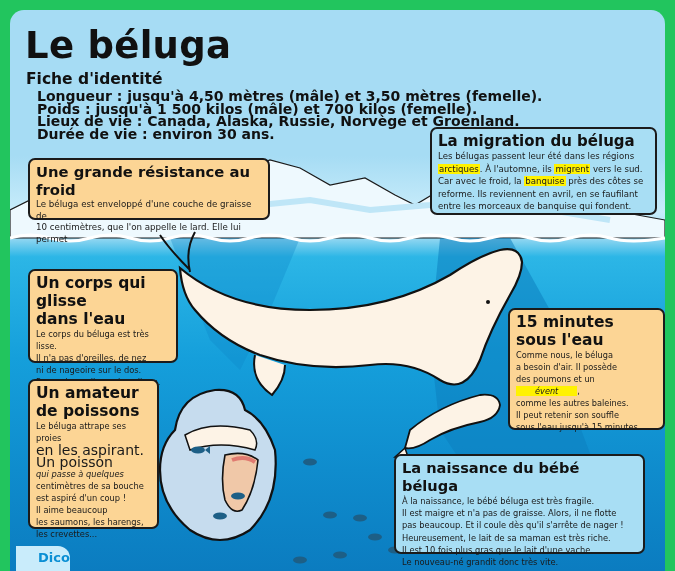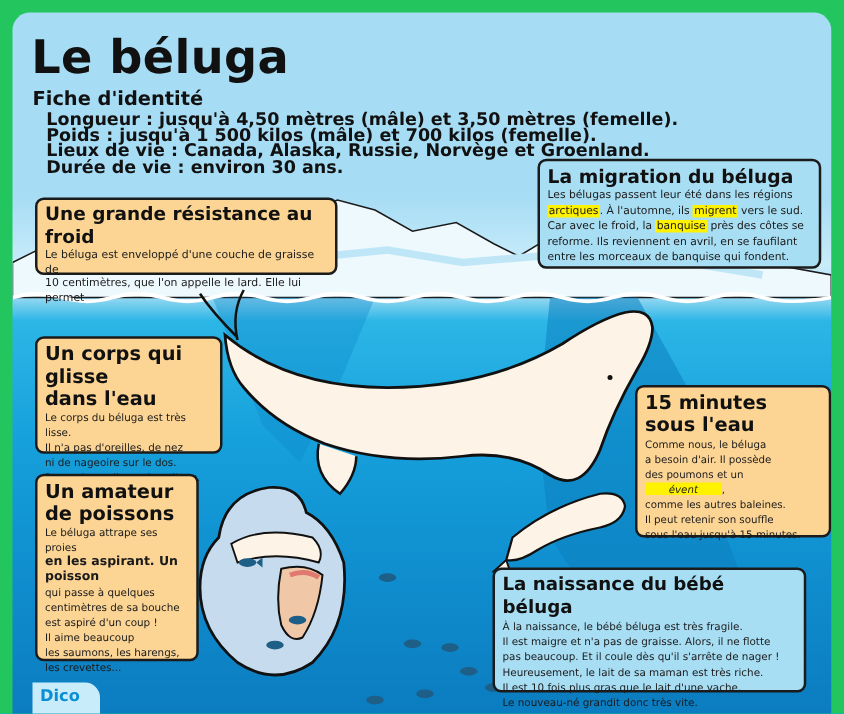--- a/index.html
+++ b/index.html
@@ -32,23 +32,23 @@
     padding: 3px 6px 4px 6px; color: #1a1a1a;
   }
   .box.orange { background: #fcd595; }
   .box.blue { background: #a8def4; }
   .box h3 { font-size: 15.5px; font-weight: bold; line-height: 18px; color: #111; }
   .box p { font-size: 9.2px; line-height: 12.6px; font-family: "DejaVu Sans", sans-serif; }
   .hl { background: #fff200; padding: 0 1px; text-align: center; }
   .hl-i { background: #fff200; font-style: italic; padding: 0 19px; }
 
   .dico {
-    position: absolute; left: 26px; top: 546px; width: 54px; height: 25px;
+    position: absolute; left: 16px; top: 546px; width: 54px; height: 25px;
     background: #c9ecfb; border-radius: 0 12px 0 0;
-    font-size: 13px; font-weight: bold; color: #0a8fd4; padding: 4px 0 0 6px;
+    font-size: 13px; font-weight: bold; color: #0a8fd4; padding: 4px 0 0 22px;
   }
 </style>
 </head>
 <body>
 
 <div class="frame">
   <div class="panel">
 
     <svg class="scene" viewBox="0 0 655 561" width="655" height="561">
 
@@ -119,22 +119,22 @@
       <p style="font-size:8.3px; line-height:12px;">Le corps du béluga est très lisse.</p>
       <p style="font-size:8.3px; line-height:12px;">Il n'a pas d'oreilles, de nez</p>
       <p style="font-size:8.3px; line-height:12px;">ni de nageoire sur le dos.</p>
       <p style="font-size:8.3px; line-height:12px;">Pour mieux glisser dans l'eau.</p>
     </div>
 
     <div class="box orange" style="left:18px; top:369px; width:131px; height:150px;">
       <h3>Un amateur</h3>
       <h3>de poissons</h3>
       <p style="font-size:8.3px; line-height:12px;">Le béluga attrape ses proies</p>
-      <p style="font-size:10px; line-height:12px;font-weight:bold;">en les aspirant. Un poisson</p>
-      <p style="font-size:8.3px; line-height:12px;">qui passe à quelques</p>
+      <p style="font-size:14px; line-height:12px;">en les aspirant. Un poisson</p>
+      <p style="font-size:8.3px; line-height:12px;font-style:italic;">qui passe à quelques</p>
       <p style="font-size:8.3px; line-height:12px;">centimètres de sa bouche</p>
       <p style="font-size:8.3px; line-height:12px;">est aspiré d'un coup !</p>
       <p style="font-size:8.3px; line-height:12px;">Il aime beaucoup</p>
       <p style="font-size:8.3px; line-height:12px;">les saumons, les harengs,</p>
       <p style="font-size:8.3px; line-height:12px;">les crevettes...</p>
     </div>
 
     <div class="box orange" style="left:498px; top:298px; width:157px; height:122px;">
       <h3>15 minutes</h3>
       <h3>sous l'eau</h3>

